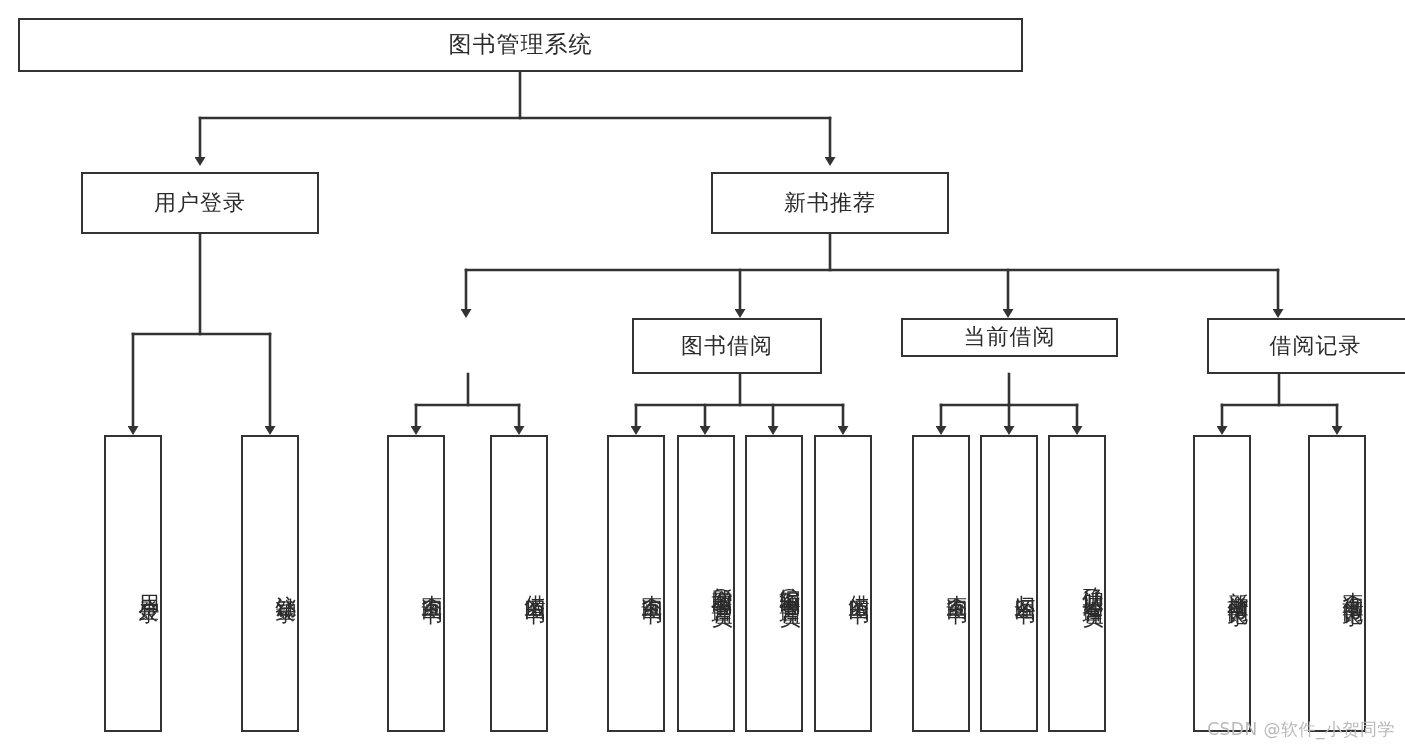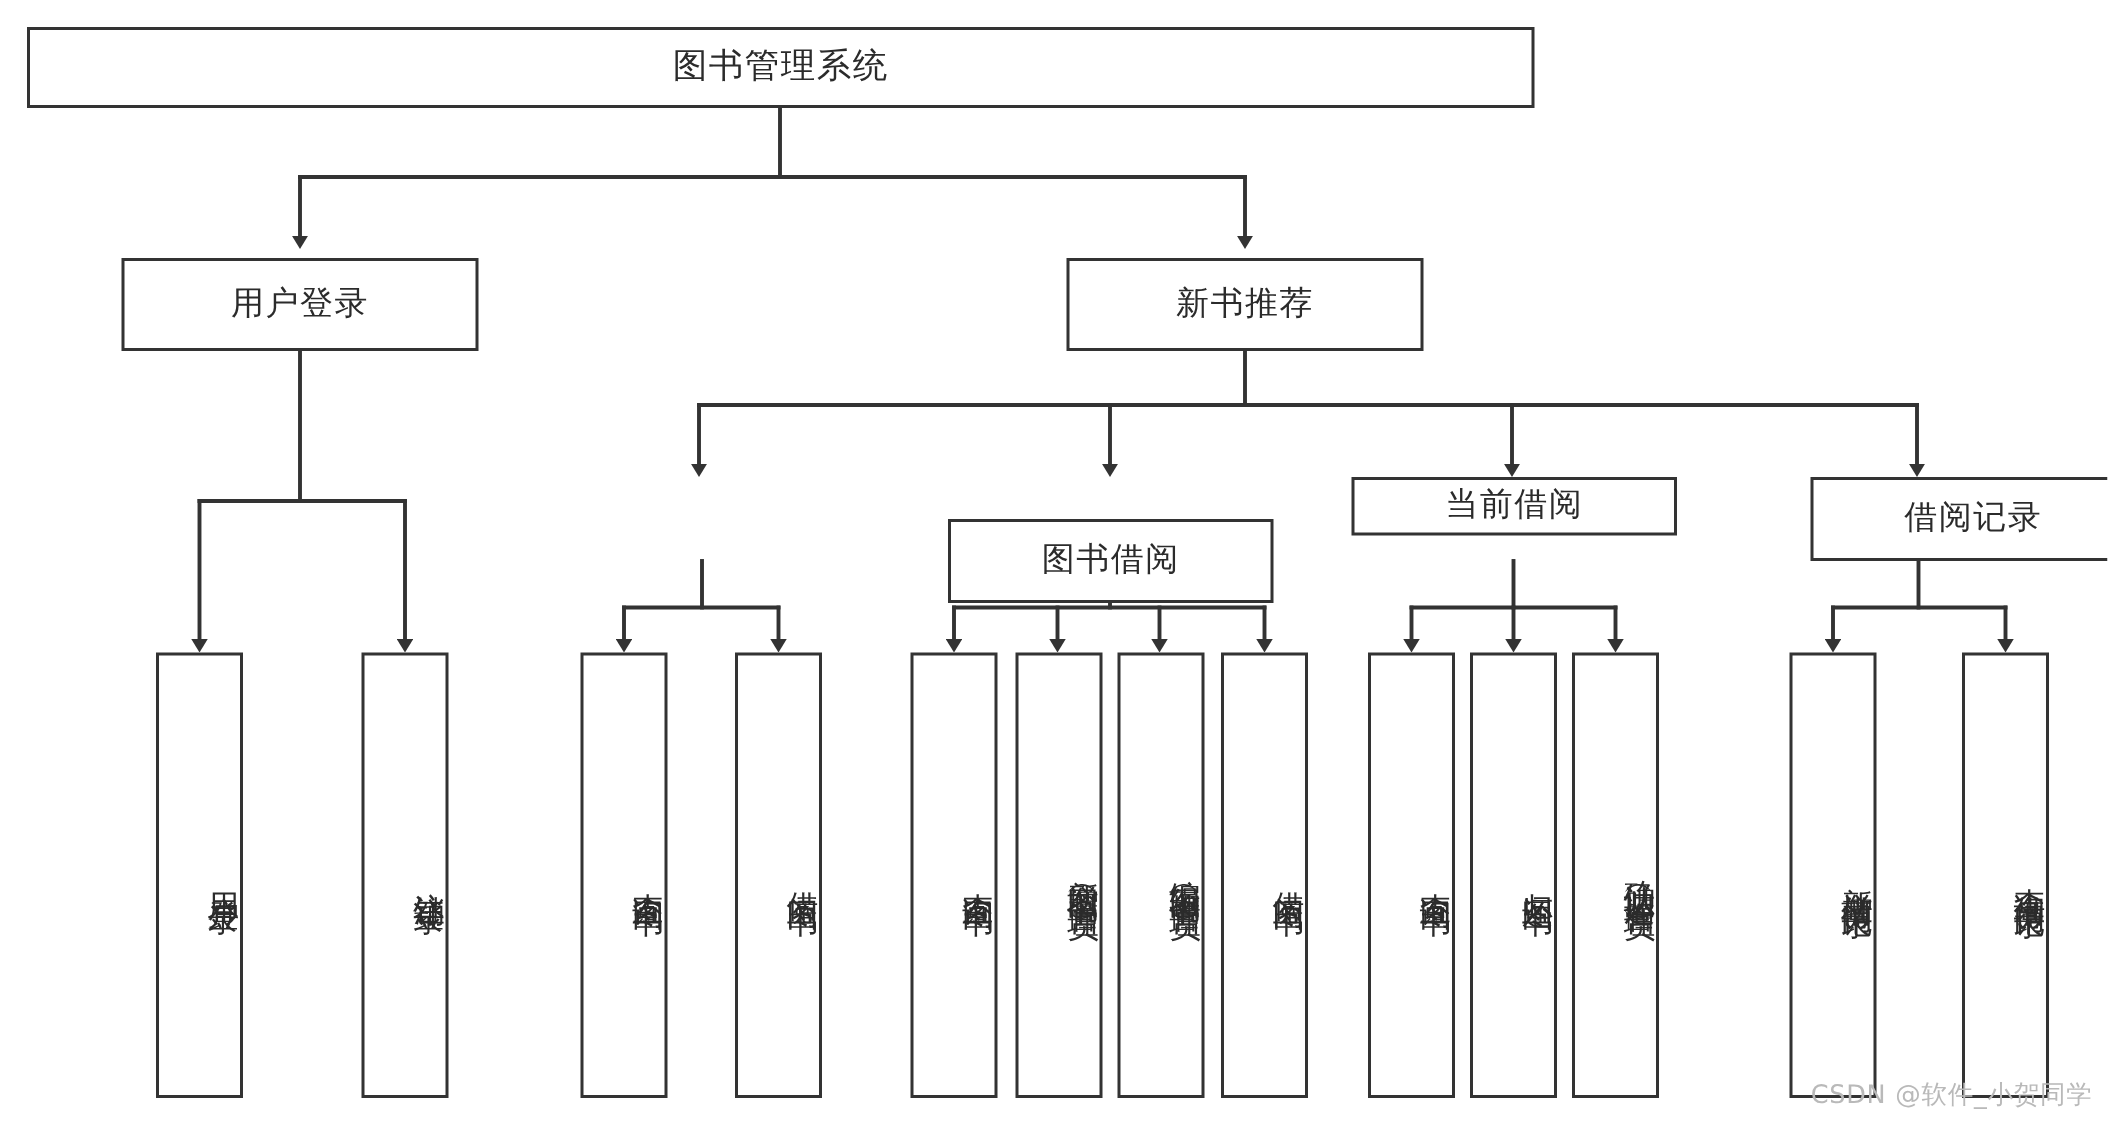--- a/index.html
+++ b/index.html
@@ -126,21 +126,21 @@
 
   <div class="node horiz" style="left:81px; top:172px; width:238px; height:62px;">
     <span>用户登录</span>
   </div>
 
   <div class="node horiz" style="left:711px; top:172px; width:238px; height:62px;">
     <span>新书推荐</span>
   </div>
 
 
-  <div class="node horiz" style="left:632px; top:318px; width:217px; height:56px;margin-top:28px;">
+  <div class="node horiz" style="left:632px; top:318px; width:190px; height:56px;">
     <span>图书借阅</span>
   </div>
 
   <div class="node horiz" style="left:901px; top:318px; width:217px; height:39px;">
     <span>当前借阅</span>
   </div>
 
   <div class="node horiz" style="left:1171px; top:318px; width:217px; height:56px;margin-left:36px;">
     <span>借阅记录</span>
   </div>

